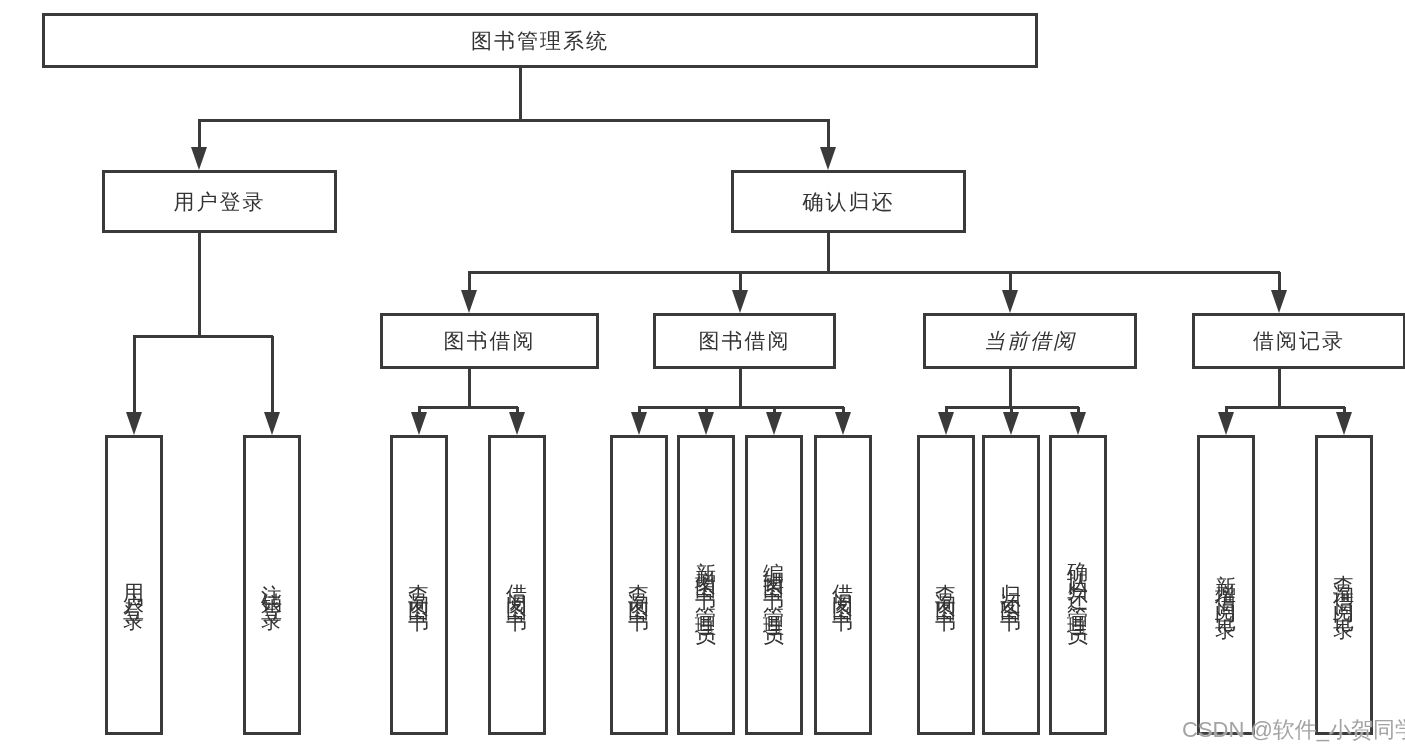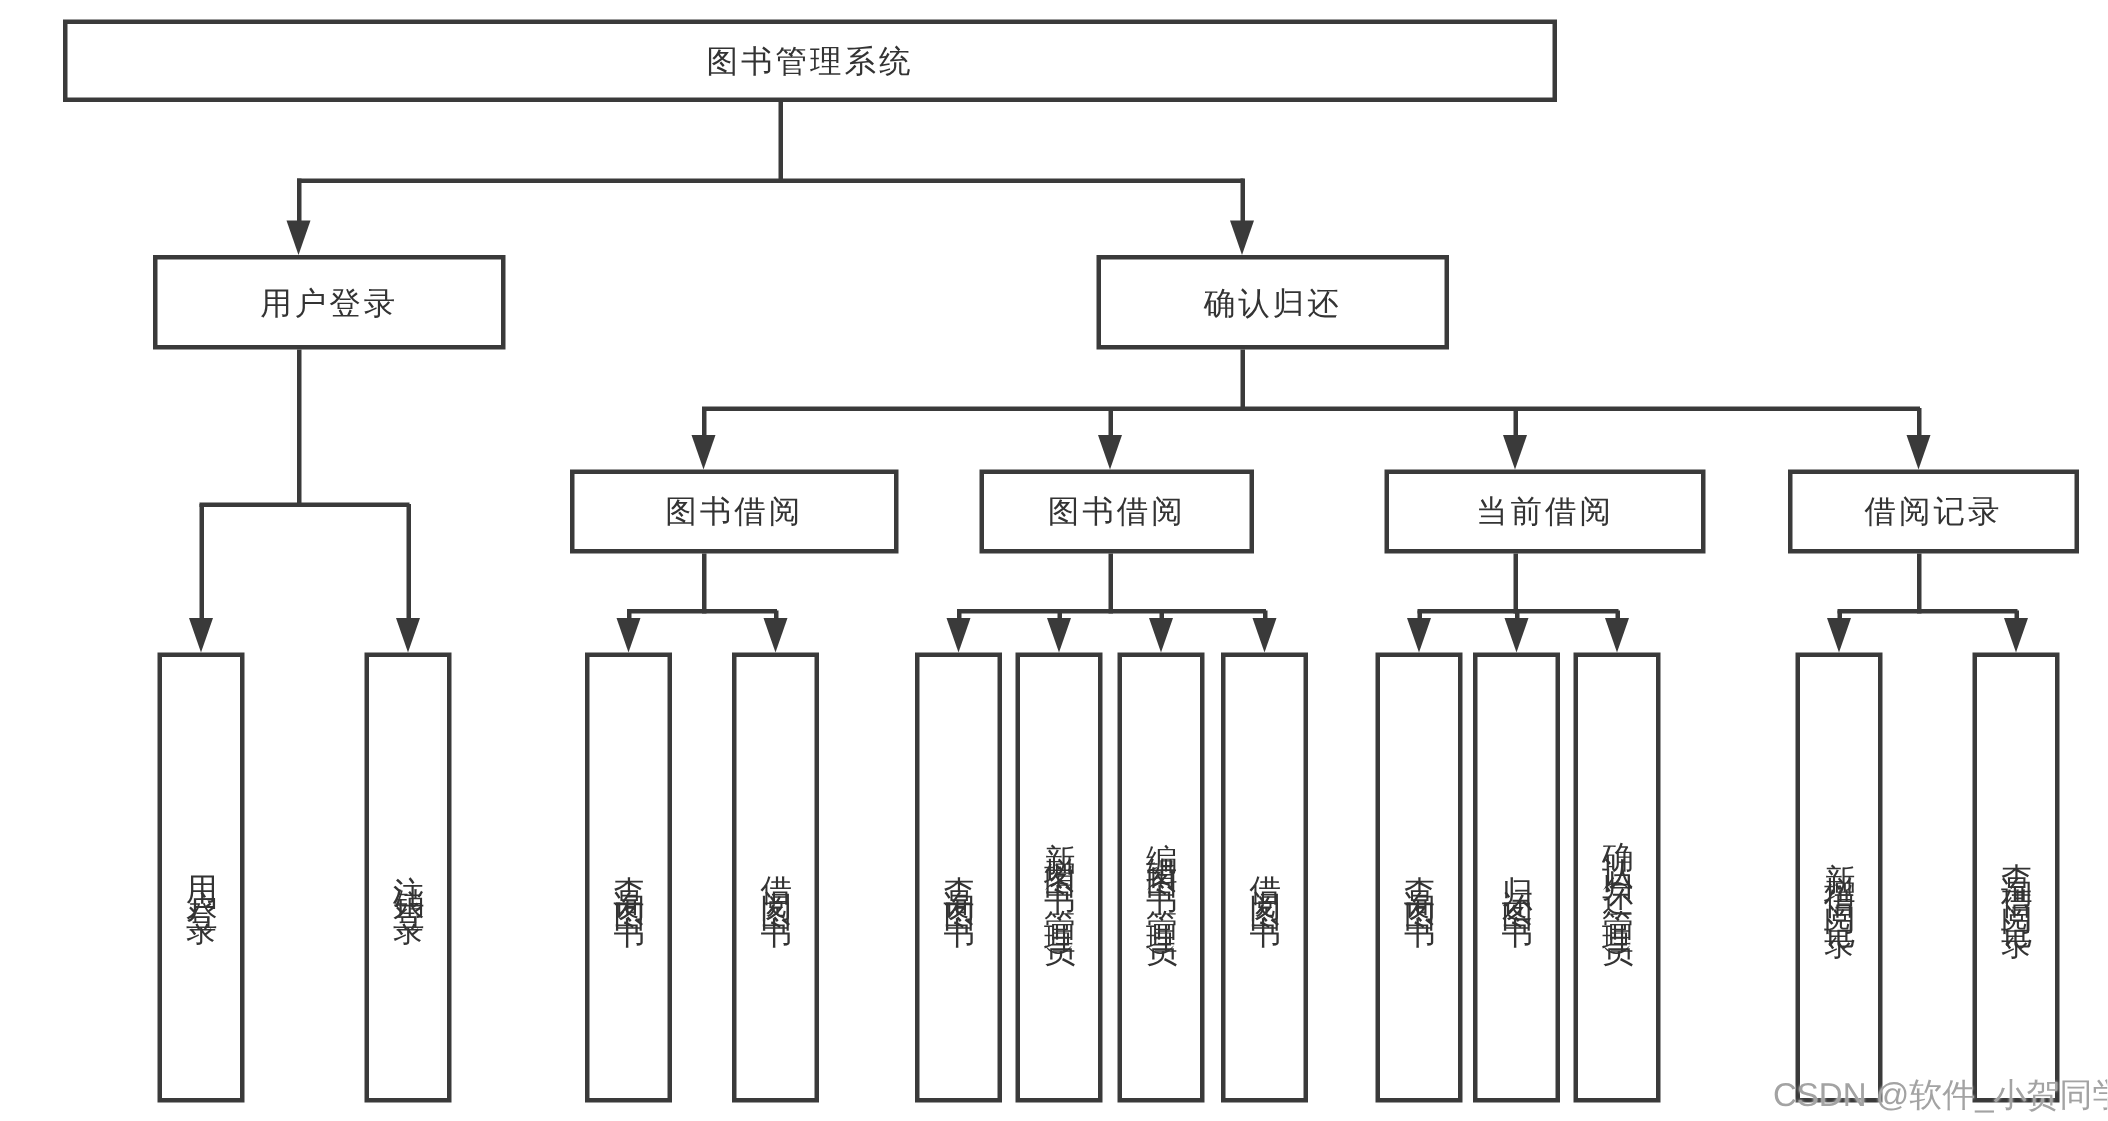--- a/index.html
+++ b/index.html
@@ -68,24 +68,24 @@
   <div class="node h" style="left:711px;top:170px;width:235px;height:63px;">
     <span>确认归还</span>
   </div>
 
   <div class="node h" style="left:360px;top:313px;width:219px;height:56px;">
     <span>图书借阅</span>
   </div>
   <div class="node h" style="left:633px;top:313px;width:183px;height:56px;">
     <span>图书借阅</span>
   </div>
-  <div class="node h" style="left:903px;top:313px;width:214px;height:56px;">
+  <div class="node h" style="left:903px;top:313px;width:214px;height:56px;font-style:italic;">
     <span>当前借阅</span>
   </div>
-  <div class="node h" style="left:1172px;top:313px;width:194px;height:56px;">
+  <div class="node h" style="left:1172px;top:313px;width:214px;height:56px;">
     <span>借阅记录</span>
   </div>
 
   <div class="node leaf" style="left:105px;">
     <span class="leaf-label">用户登录</span>
   </div>
   <div class="node leaf" style="left:243px;">
     <span class="leaf-label">注销登录</span>
   </div>
 

